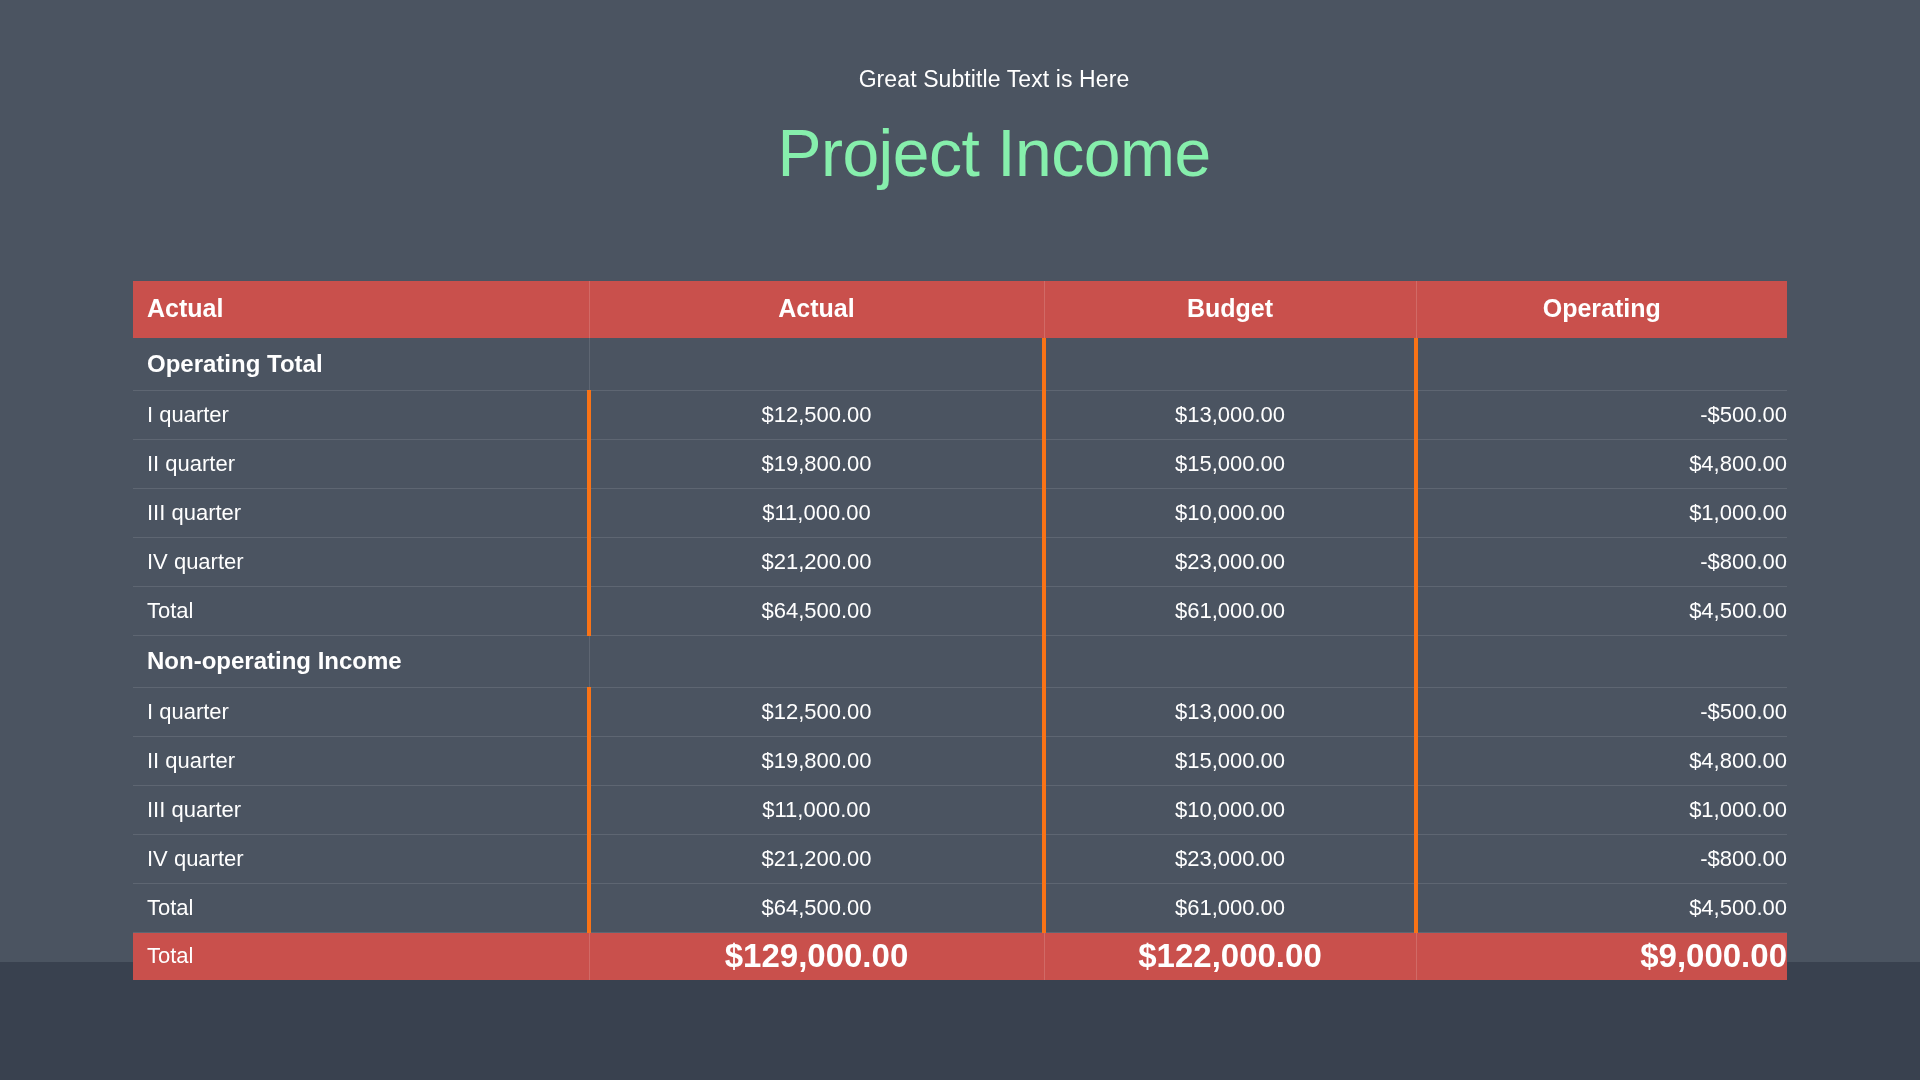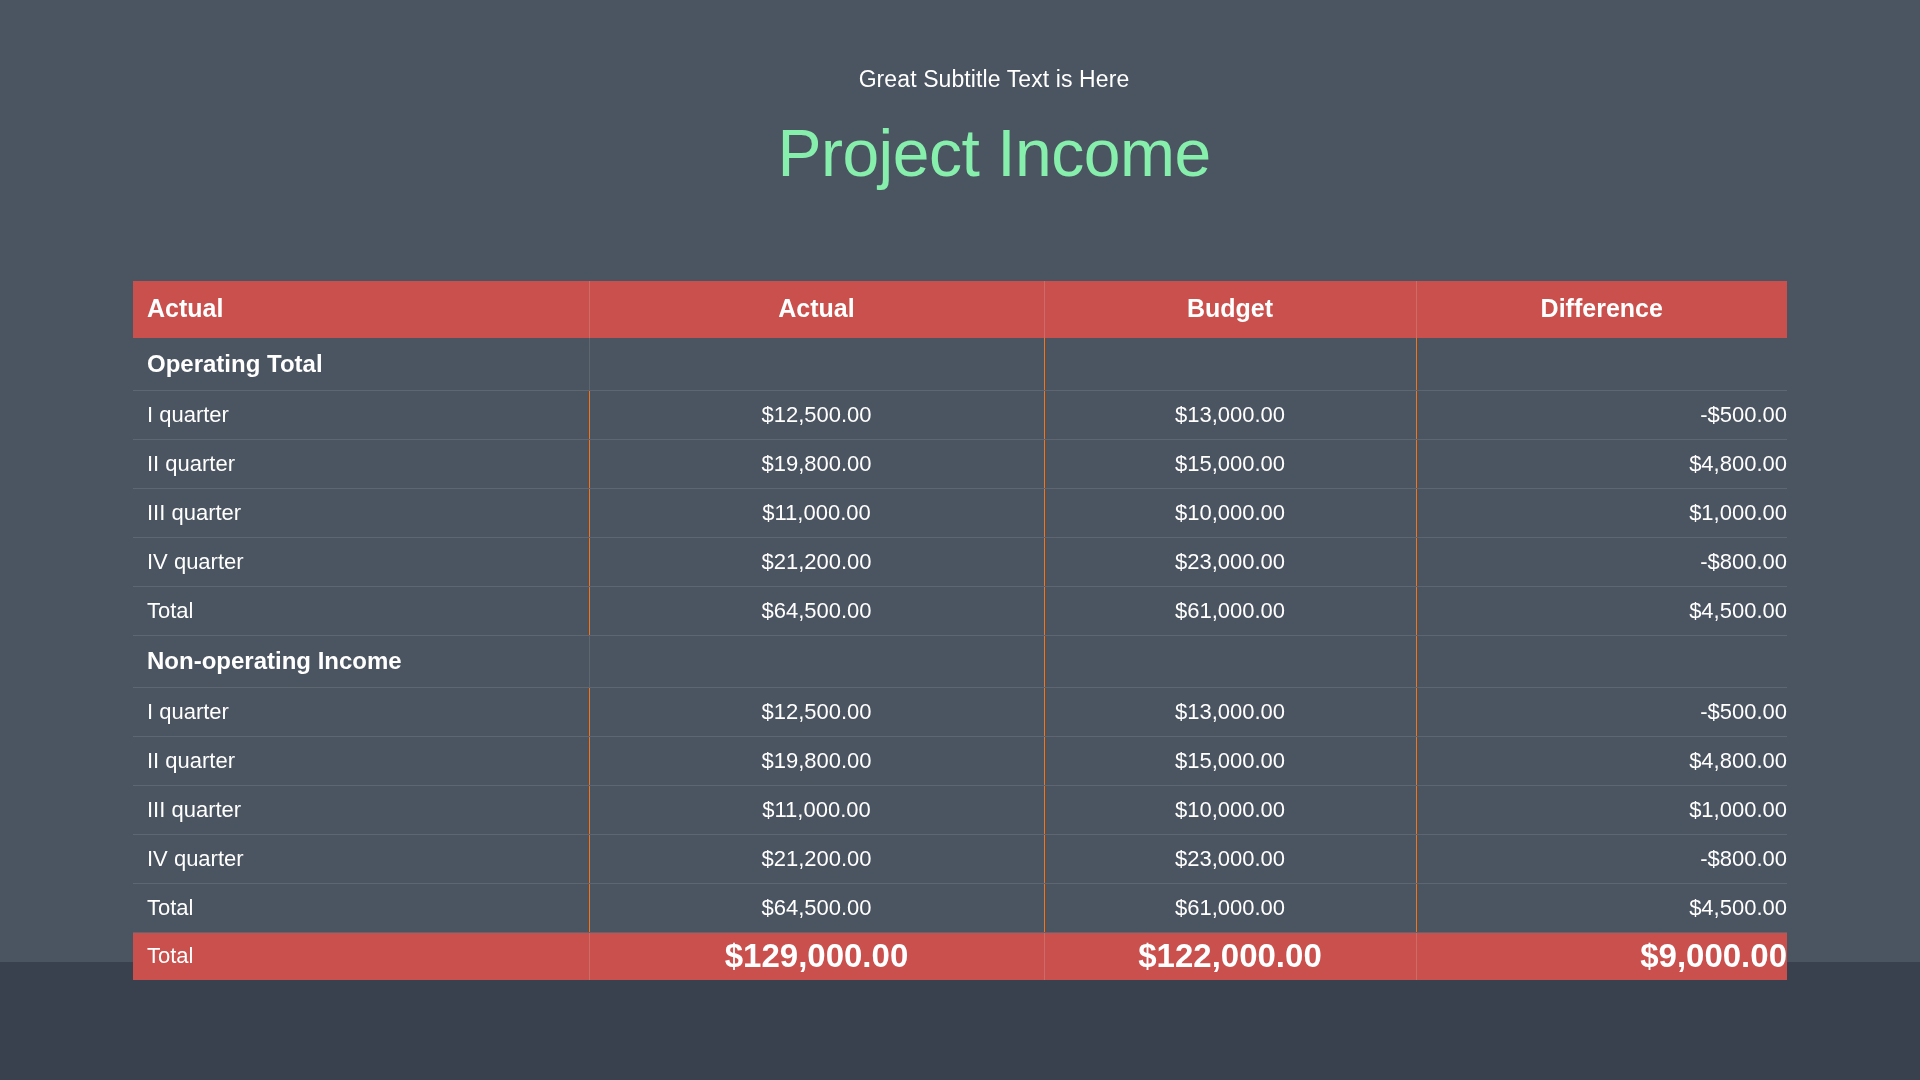--- a/index.html
+++ b/index.html
@@ -94,21 +94,21 @@
   thead tr.head-row th.th-num { text-align:center;margin-left:28px; }
 
   
   tbody td {
     height:49px;
     font-size:22px;
     font-weight:400;
     color:#ffffff;
     vertical-align:middle;
     border-bottom:1px solid #5e6672;
-    border-right:1px solid #f97316;
+    border-right:4px solid #f97316;
   }
   tbody td:last-child { border-right:none;text-align:right; }
 
   td.cell-label {
     text-align:left;
     padding-left:14px;
   }
   td.cell-num { text-align:center; }
 
   
@@ -152,21 +152,21 @@
       <col class="c-label">
         <col class="c-actual">
         <col class="c-budget">
         <col class="c-diff">
     </colgroup>
     <thead>
       <tr class="head-row">
         <th class="th-label">Actual</th>
         <th class="th-num">Actual</th>
         <th class="th-num">Budget</th>
-        <th class="th-num">Difference</th>
+        <th class="th-num">Operating</th>
       </tr>
     </thead>
     <tbody>
         <tr class="section-row">
           <td class="cell-label">Operating Total</td>
           <td class="cell-num"></td>
           <td class="cell-num"></td>
           <td class="cell-num"></td>
         </tr>
         <tr>

